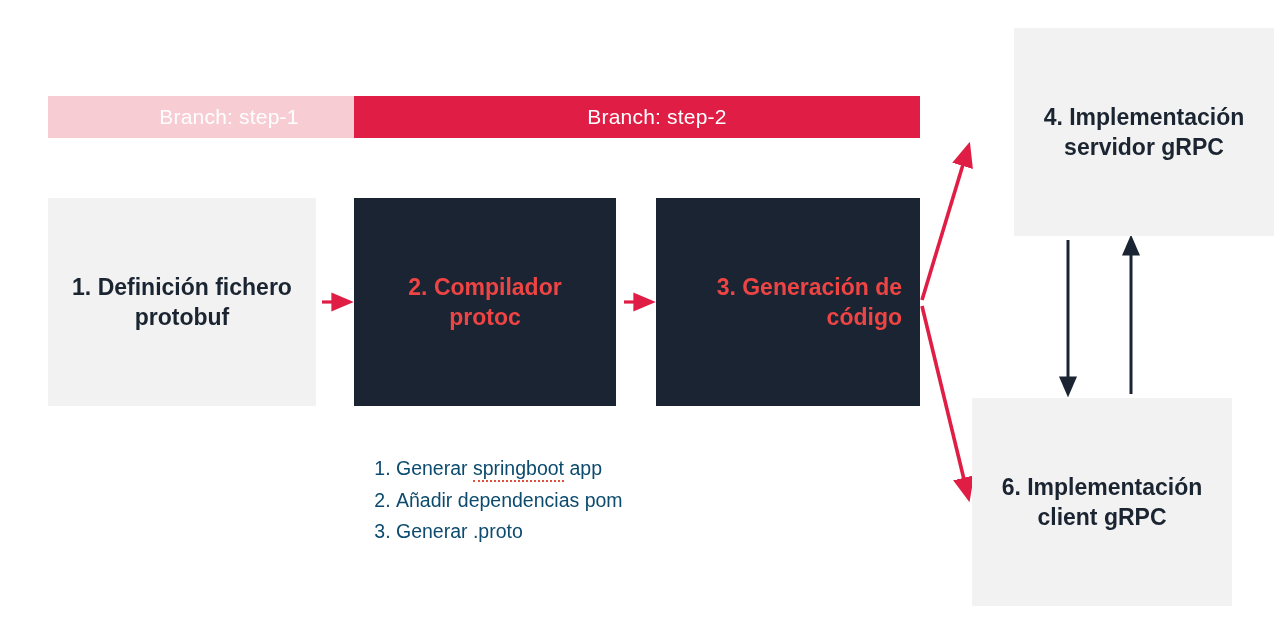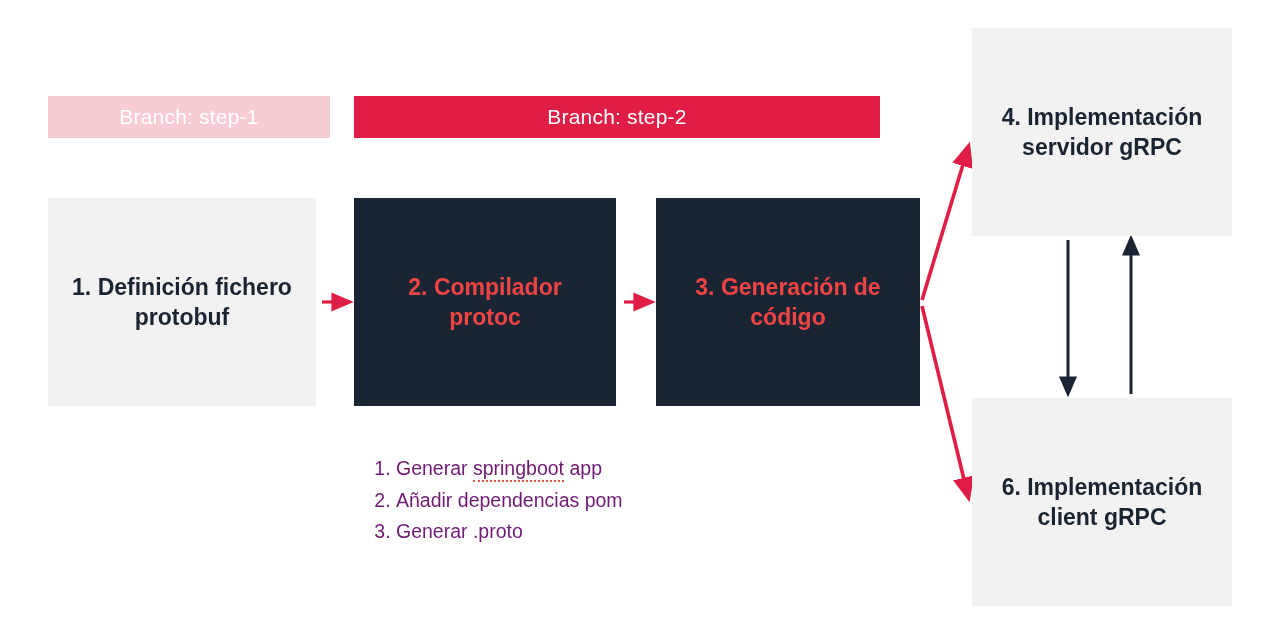--- a/index.html
+++ b/index.html
@@ -22,20 +22,21 @@
     height: 635px;
   }
   .band {
     position: absolute;
     display: flex;
     align-items: center;
     justify-content: center;
     font-size: 21px;
     color: #ffffff;
     letter-spacing: 0.2px;
+    padding-left: 40px;
   }
   .band-step1 {
     left: 48px;
     top: 96px;
     width: 282px;
     height: 42px;
     background: #f7cdd3;
   }
   .band-step2 {
     left: 354px;
@@ -59,28 +60,28 @@
   .box-light {
     background: #f2f2f2;
     color: #1b2431;
   }
   .box-dark {
     background: #1b2432;
     color: #ef4444;
   }
   #box-1 { left: 48px;  top: 198px; width: 268px; height: 208px; align-items: center; }
   #box-2 { left: 354px; top: 198px; width: 262px; height: 208px; }
-  #box-3 { left: 656px; top: 198px; width: 264px; height: 208px; }
-  #box-4 { left: 972px; top: 28px;  width: 260px; height: 208px; }
+  #box-3 { left: 656px; top: 198px; width: 264px; height: 208px; text-align: right; }
+  #box-4 { left: 1014px; top: 28px;  width: 260px; height: 208px; }
   #box-5 { left: 972px; top: 398px; width: 260px; height: 208px; }
 
   .notes {
     position: absolute;
     font-size: 19.5px;
-    color: #701a75;
+    color: #0c4a6e;
     line-height: 1.42;
   }
   .notes ol {
     margin: 0;
     padding-left: 46px;
   }
   .notes li {
     margin-bottom: 4px;
   }
   #notes-2 { left: 350px; top: 455px; width: 300px; }

